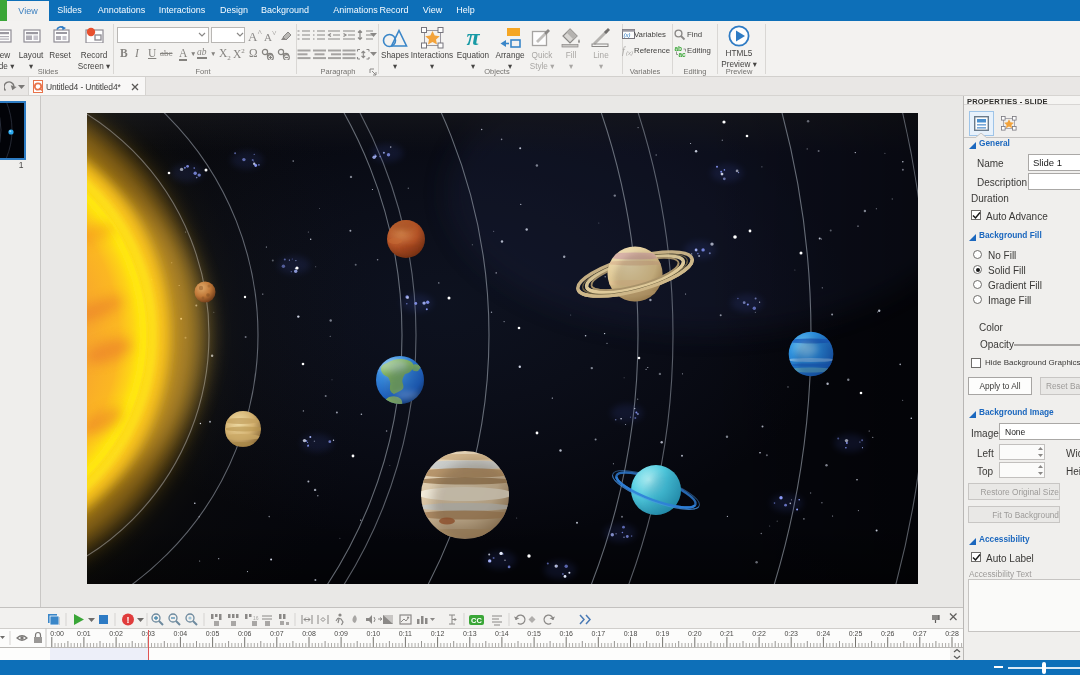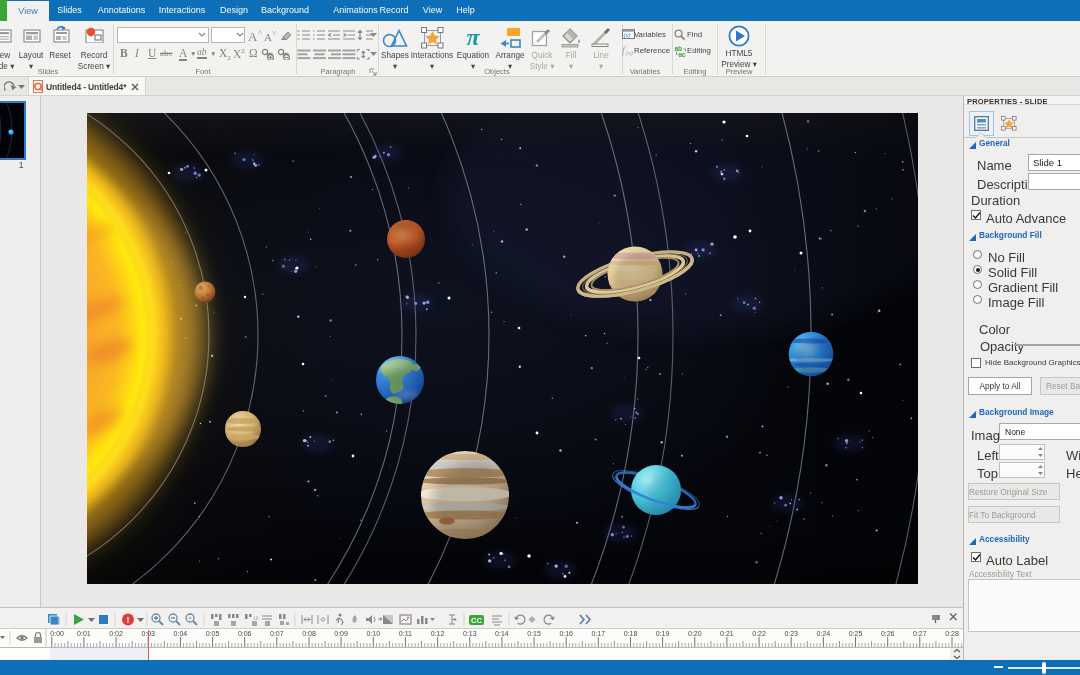--- a/index.html
+++ b/index.html
@@ -11,24 +11,24 @@
 .gsep{top:3px;width:1px;height:50px;background:#d9d7d4}
 .glabel{top:46px;height:10px;font-size:7.5px;color:#74726f;text-align:center}
 .blabel{font-size:8.2px;color:#454442;text-align:center;white-space:nowrap}
 .gray{color:#a9a7a4}
 .rowtxt{font-size:7.8px;color:#454442;white-space:nowrap}
 .dtabs{left:0;top:77px;width:1080px;height:19px;background:#e9e7e5;border-bottom:1px solid #d6d4d1}
 .dtab{left:28px;top:77px;width:118px;height:18px;background:#f8f7f6;border-right:1px solid #d6d4d1;border-left:1px solid #d6d4d1}
 svg{display:block}
 .combo{background:#fff;border:1px solid #b9b7b4}
 .inp{background:#fff;border:1px solid #aaa8a6}
-.plabel{font-size:13px;color:#3a3937;white-space:nowrap}
+.plabel{font-size:10px;color:#3a3937;white-space:nowrap}
 .shead{font-size:8.3px;font-weight:bold;color:#1b67be;white-space:nowrap}
 .btn{background:#fdfdfc;border:1px solid #a7a5a3;font-size:8.3px;color:#3a3937;text-align:center}
-.btnd{background:#e9e8e6;border:1px solid #c8c6c4;font-size:8.3px;color:#9d9b99;text-align:left}
+.btnd{background:#e9e8e6;border:1px solid #c8c6c4;font-size:8.3px;color:#9d9b99;text-align:right}
 .ck{width:10px;height:10px;background:#fff;border:1px solid #6f6d6b}
 .radio{width:9px;height:9px;background:#fff;border:1px solid #6f6d6b;border-radius:50%}
 </style></head>
 <body>
 
 <div class="a menubar"></div>
 <div class="a" style="left:0;top:0;width:7px;height:21px;background:#3aa637"></div>
 <div class="a hometab">View</div>
 <div class="a mtab" style="left:49px;width:41px">Slides</div>
 <div class="a mtab" style="left:93px;width:57px">Annotations</div>
@@ -278,21 +278,21 @@
   </svg>
 <svg class="a" style="left:18px;top:85px" width="7" height="5">
     <path d="M0 0 L3.5 4 L7 0" fill="#7a7876"></path>
   </svg>
 <div class="a dtab"></div>
 <svg class="a" style="left:33px;top:80px" width="10" height="13">
     <rect x="0.5" y="0.5" width="9" height="12" fill="#fff" stroke="#e8734a"></rect>
     <circle cx="5" cy="6.5" r="3.2" fill="none" stroke="#e8734a" stroke-width="1.8"></circle>
     <path d="M6.5 8 L9 10.5" stroke="#e8734a" stroke-width="1.6"></path>
   </svg>
-<div class="a" style="left:46px;top:81.5px;font-size:8.5px;font-weight:bold;color:#403f3d;white-space:nowrap;letter-spacing:-0.15px">Untitled4 - Untitled4*</div>
+<div class="a" style="left:46px;top:81.5px;font-size:8.5px;font-weight:normal;color:#403f3d;white-space:nowrap;letter-spacing:-0.15px">Untitled4 - Untitled4*</div>
 <svg class="a" style="left:131px;top:83px" width="8" height="8">
     <path d="M1 1 L7 7 M7 1 L1 7" stroke="#5a5856" stroke-width="1.3"></path>
   </svg>
 
 <div class="a" style="left:0;top:96px;width:41px;height:513px;background:#efeeec;border-right:1px solid #c9c7c5"></div>
 <div class="a" style="left:-8px;top:101px;width:34px;height:59px;border:2px solid #2e7cc3;background:#000;overflow:hidden">
 <svg width="30" height="55">
       <rect width="30" height="55" fill="#020308"></rect>
       <circle cx="-55" cy="27" r="62" fill="none" stroke="#3a4150" stroke-width="0.7"></circle>
       <circle cx="-55" cy="27" r="48" fill="none" stroke="#333a48" stroke-width="0.7"></circle>

